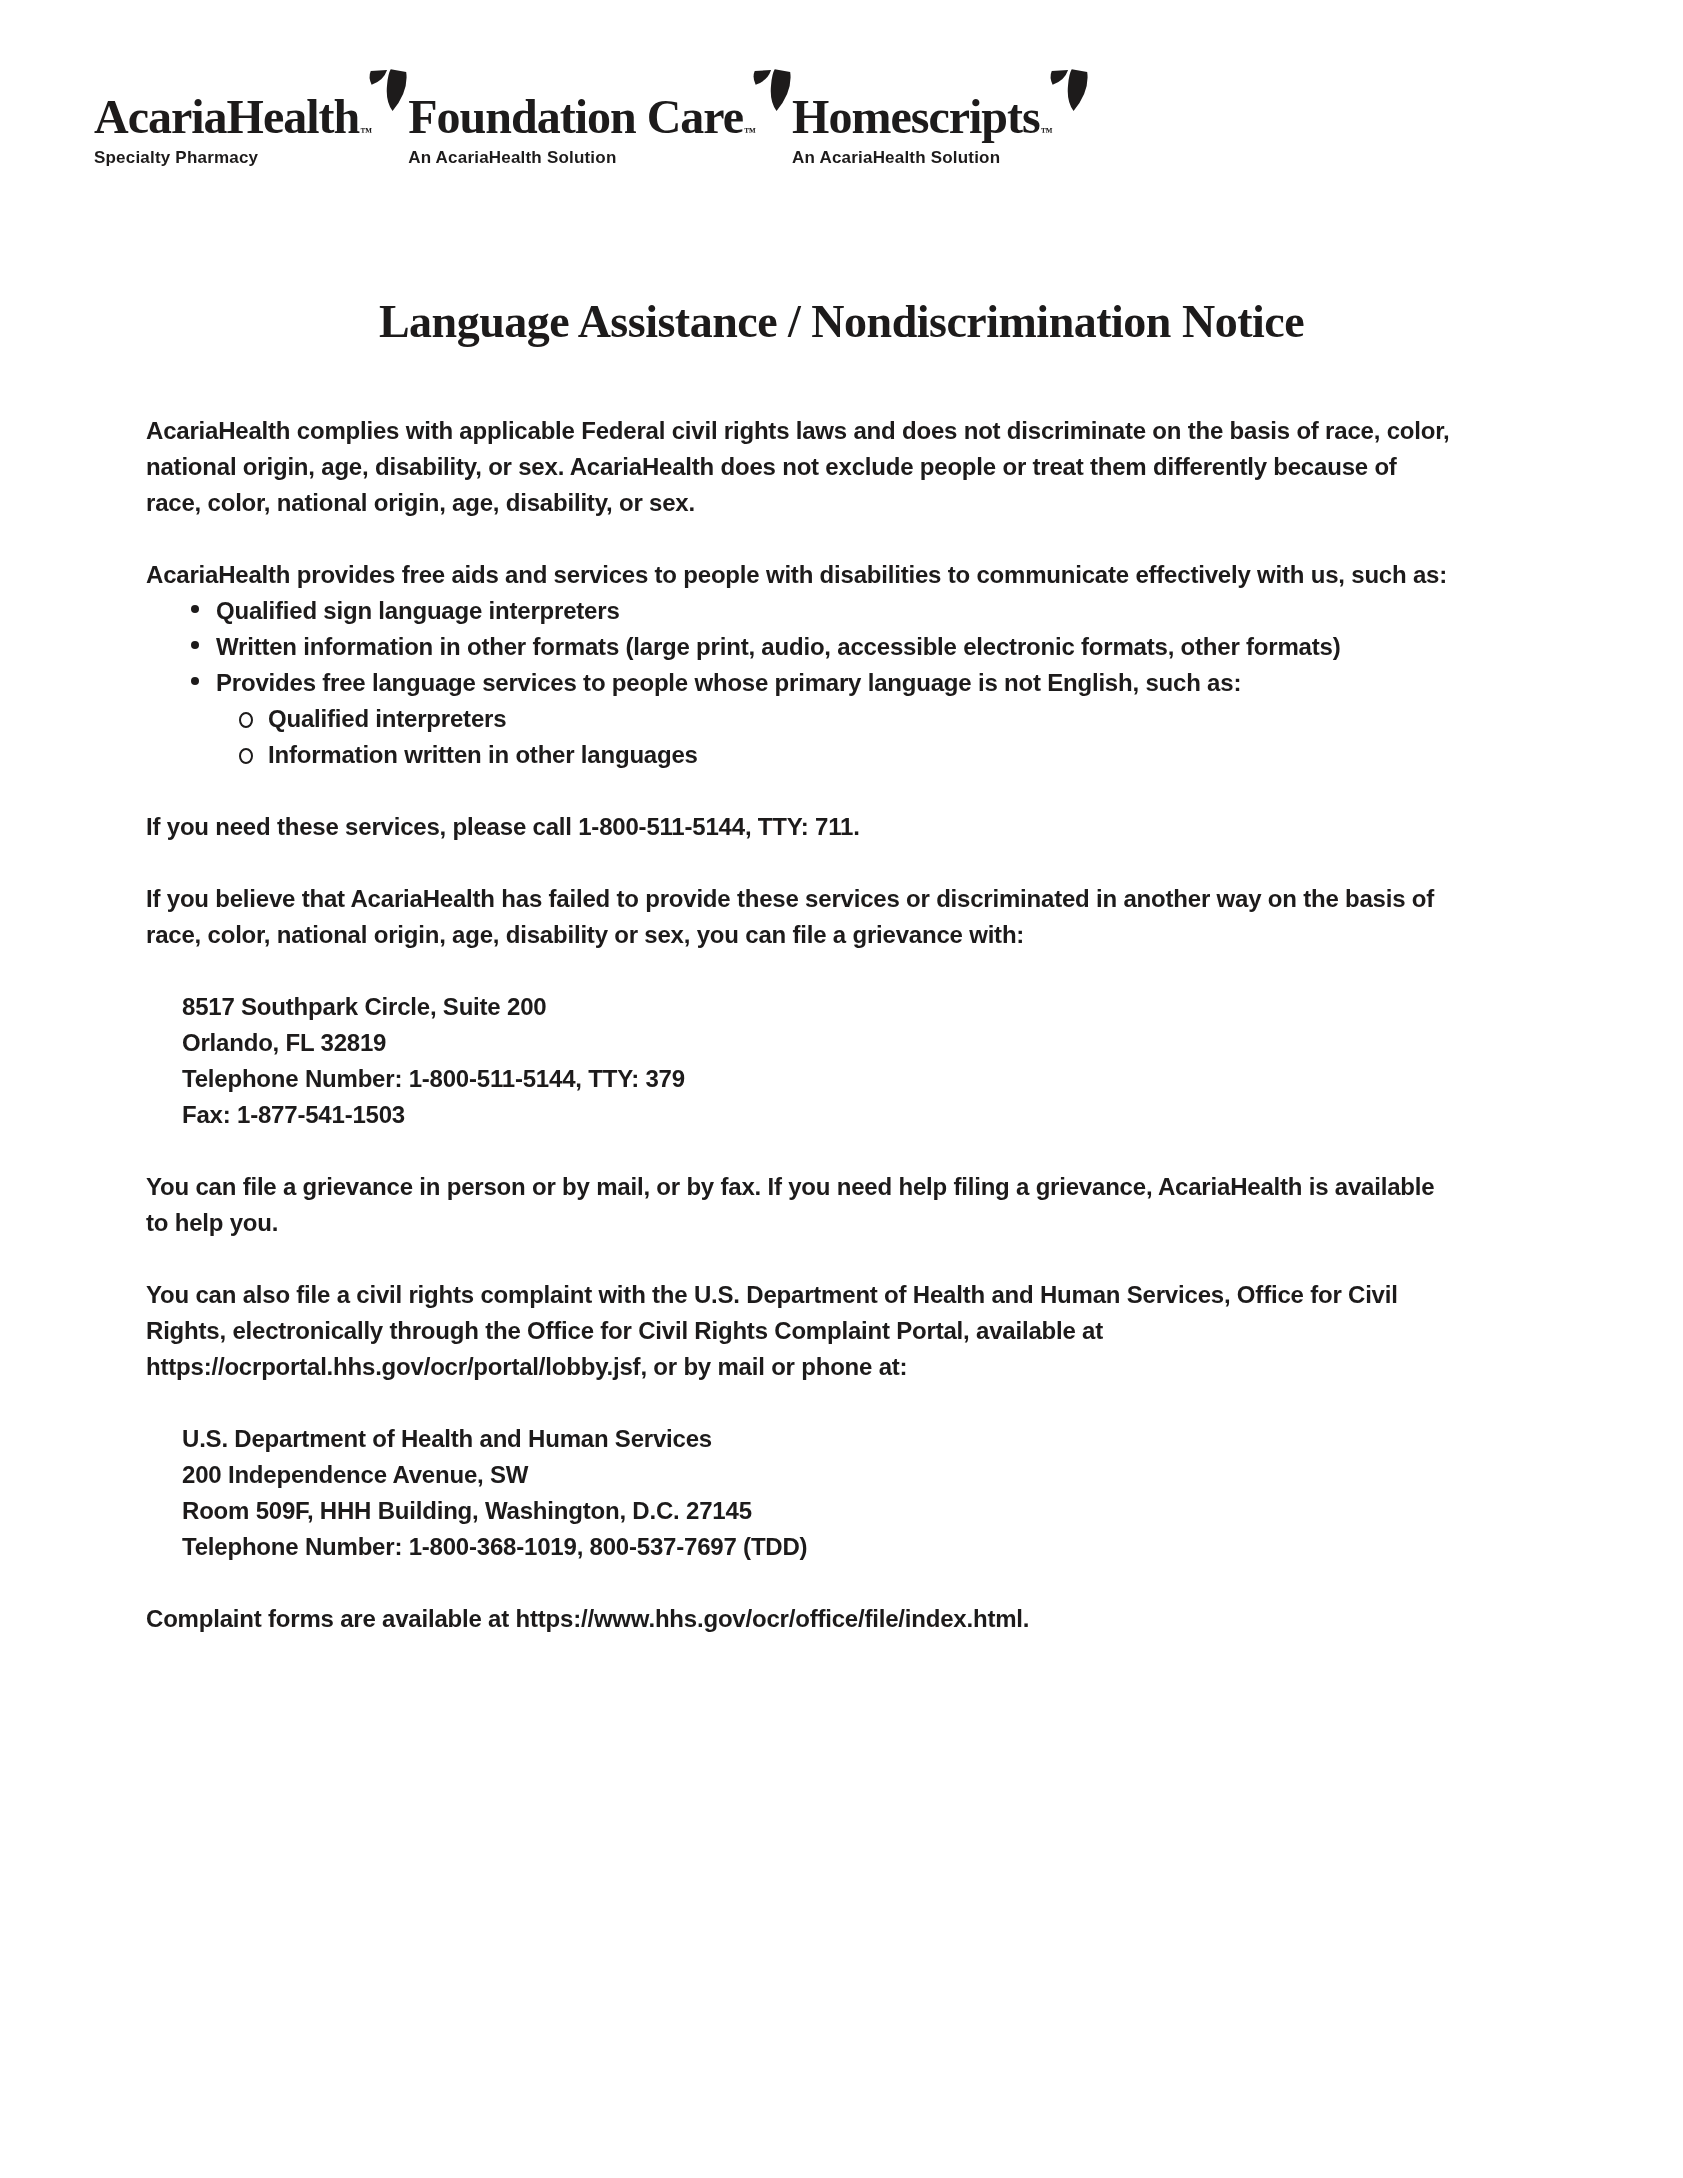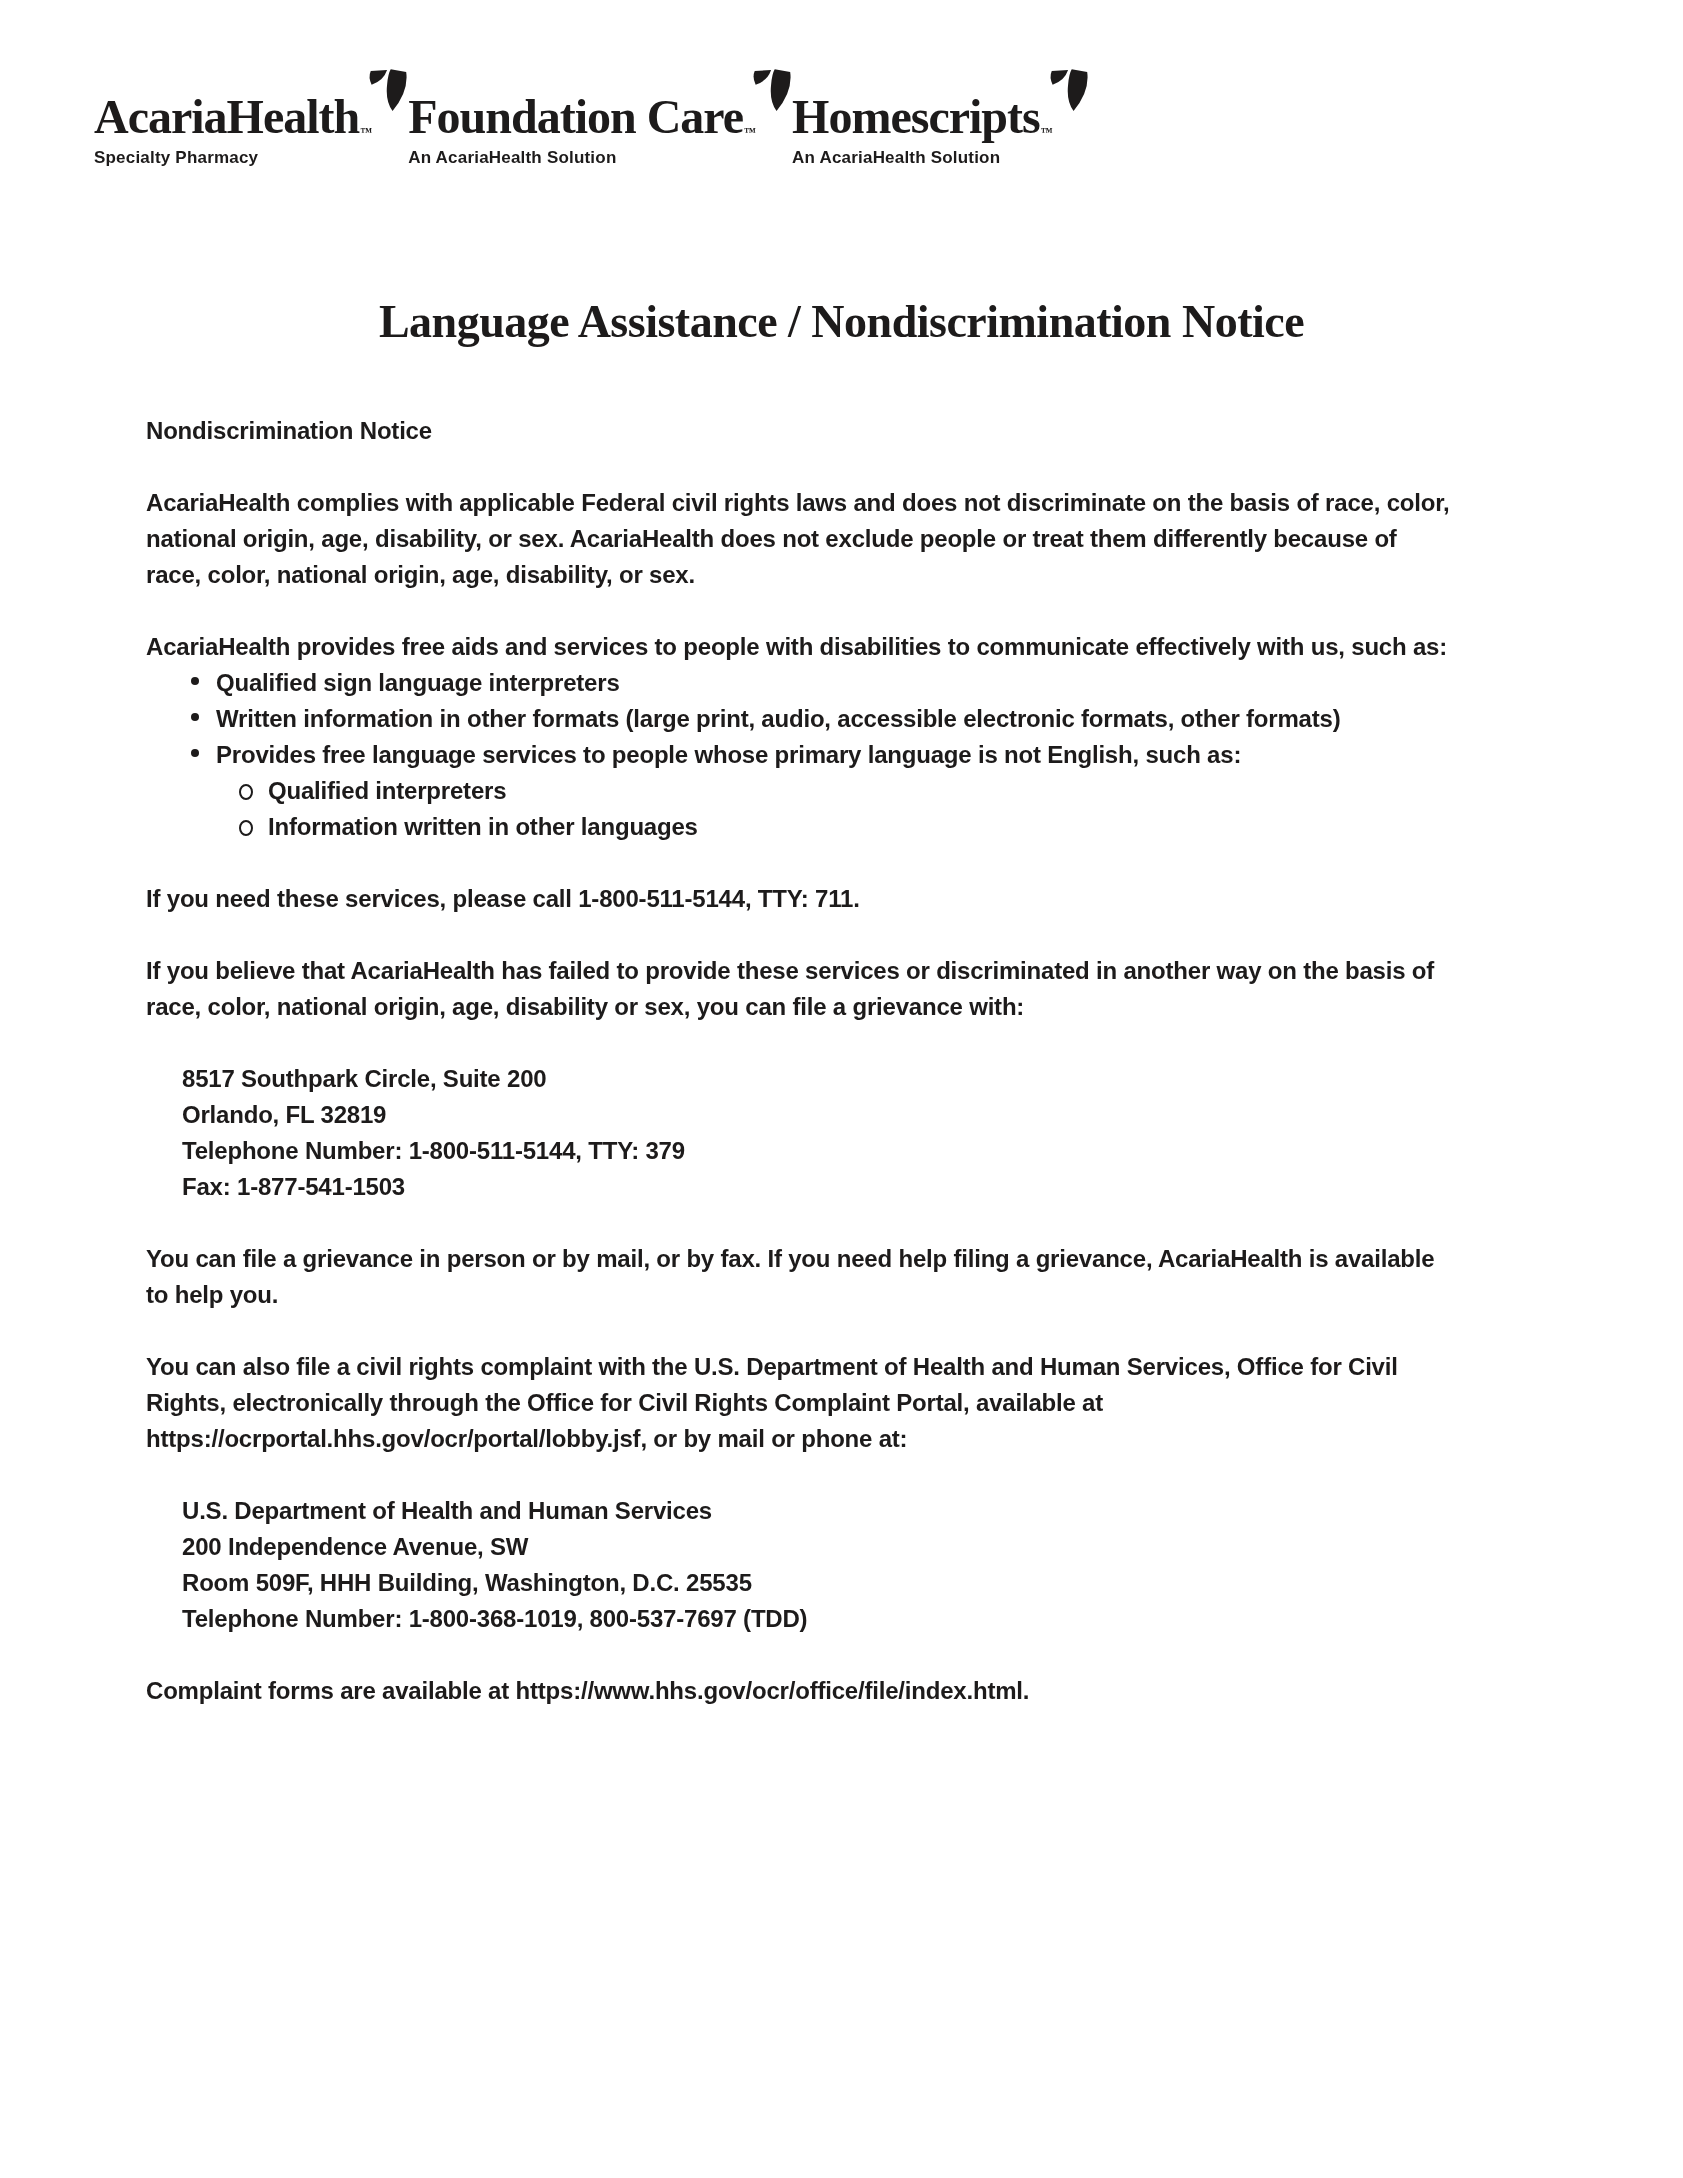--- a/index.html
+++ b/index.html
@@ -148,21 +148,20 @@
       </div>
       <div class="logo-tagline">An AcariaHealth Solution</div>
     </div>
 
   </header>
 
   <h1 class="doc-title">Language Assistance / Nondiscrimination Notice</h1>
 
   <main class="doc-body">
 
-    <p class="block">Nondiscrimination Notice</p>
 
     <p class="block">AcariaHealth complies with applicable Federal civil rights laws and does not discriminate on the basis of race, color, national origin, age, disability, or sex. AcariaHealth does not exclude people or treat them differently because of race, color, national origin, age, disability, or sex.</p>
 
     <p class="block tight">AcariaHealth provides free aids and services to people with disabilities to communicate effectively with us, such as:</p>
 
     <ul class="bullet-list block tight">
       <li>Qualified sign language interpreters</li>
       <li>Written information in other formats (large print, audio, accessible electronic formats, other formats)</li>
       <li>Provides free language services to people whose primary language is not English, such as:</li>
     </ul>
@@ -183,21 +182,21 @@
       <div>Fax: 1-877-541-1503</div>
     </div>
 
     <p class="block">You can file a grievance in person or by mail, or by fax. If you need help filing a grievance, AcariaHealth is available to help you.</p>
 
     <p class="block">You can also file a civil rights complaint with the U.S. Department of Health and Human Services, Office for Civil Rights, electronically through the Office for Civil Rights Complaint Portal, available at https://ocrportal.hhs.gov/ocr/portal/lobby.jsf, or by mail or phone at:</p>
 
     <div class="address block">
       <div>U.S. Department of Health and Human Services</div>
       <div>200 Independence Avenue, SW</div>
-      <div>Room 509F, HHH Building, Washington, D.C. 25535</div>
+      <div>Room 509F, HHH Building, Washington, D.C. 27145</div>
       <div>Telephone Number: 1-800-368-1019, 800-537-7697 (TDD)</div>
     </div>
 
     <p class="block">Complaint forms are available at https://www.hhs.gov/ocr/office/file/index.html.</p>
 
   </main>
 
 </div>
 
 

